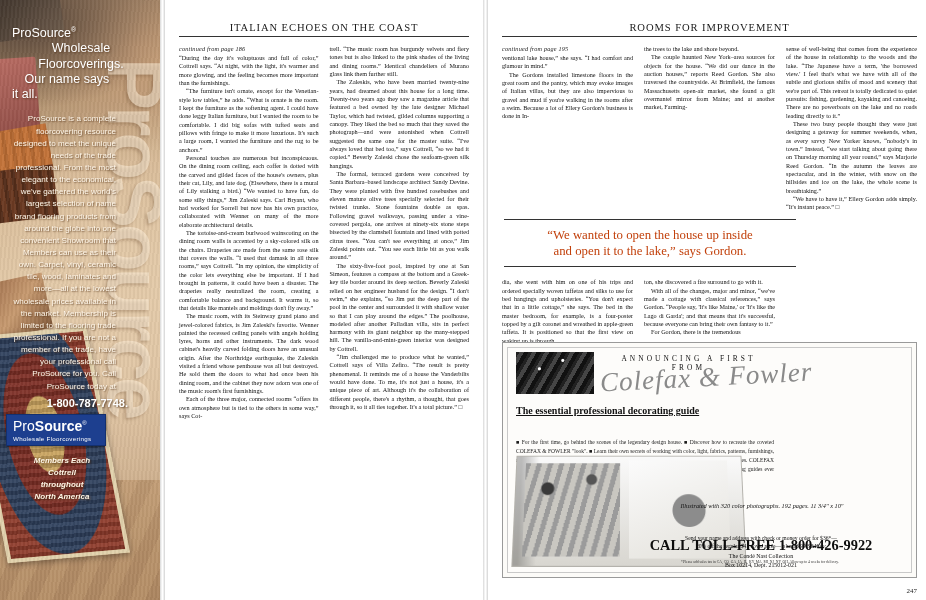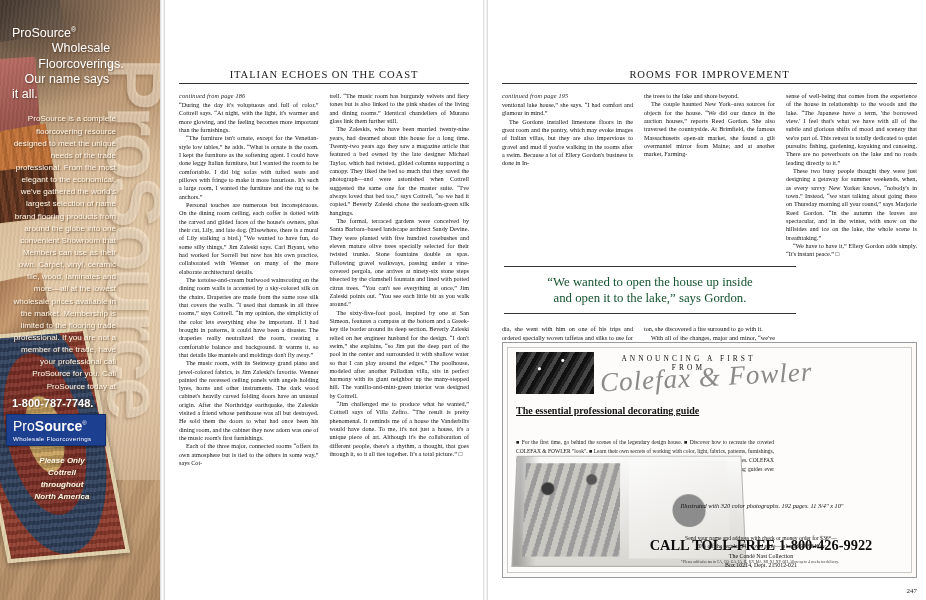--- a/index.html
+++ b/index.html
@@ -76,21 +76,21 @@
     margin-top:11px;
     font-family:"Liberation Sans", sans-serif;
     font-size:8.1px; line-height:1.5; color:#fff7ea;
     text-align:right; padding-right:34px;
     text-shadow:1px 1px 1.5px rgba(90,58,30,.8);
   }
   .ad-body p{ margin:0; }
   .ad-phone{
     font-family:"Liberation Sans", sans-serif;
     font-weight:700; font-size:11px; color:#ffffff;
-    text-align:left; padding-right:22px; margin-top:4px;
+    text-align:right; padding-right:22px; margin-top:4px;
     text-shadow:1px 1px 2px rgba(80,50,25,.85);
   }
   .logo-box{
     position:absolute; left:6px; top:414px; width:100px; z-index:7;
     background:#1d3f8f; border:1px solid #14306e; padding:4px 6px 3px;
     box-shadow:0 1px 3px rgba(0,0,0,.4);
   }
   .logo-box .lg1{ font-family:"Liberation Sans", sans-serif; color:#fff; font-size:14px; line-height:1;}
   .logo-box .lg1 b{ font-weight:700; }
   .logo-box .lg1 sup{ font-size:6px; vertical-align:super;}
@@ -109,21 +109,20 @@
   .ed-page{ position:relative; height:600px; background:#fff; padding:0; }
   .ed-left{ flex:0 0 318px; }
   .ed-right{ flex:0 0 443px; }
 
   .run-head{
     text-align:center;
     font-family:"Liberation Serif", serif;
     font-size:10.6px; letter-spacing:.9px;
     color:#1a1a1a;
     padding-top:22px;
-    margin-top:47px;
   }
   .rule{ border-top:1px solid #333; margin:3px 14px 0; }
 
   .cols{ display:flex; gap:11px; padding:8px 14px 0; }
   .col{ flex:1 1 0; min-width:0; }
   .contd{
     font-family:"Liberation Serif", serif;
     font-style:italic; font-size:6.2px; color:#222; margin-bottom:2px; letter-spacing:.2px;
   }
   .bodytext{
@@ -133,21 +132,21 @@
   }
   .bodytext p{ margin:0; text-indent:0; }
   .bodytext p + p{ text-indent:7px; }
 
   
   .pullquote-wrap{ margin:7px 16px 6px; }
   .pq-rule{ border-top:1px solid #333; }
   .pullquote{
     font-family:"Liberation Serif", serif;
     text-align:center; font-size:12.8px; line-height:1.28;
-    padding:7px 6px 7px; color:#14532d;
+    padding:7px 6px 7px; color:#c2410c;
   }
 
   
   .cf-ad{
     position:absolute; left:14px; right:14px; bottom:22px; top:306px;
     border:1.5px solid #9a9a9a;
     background:#fcfbf8;
     padding:4px;
     margin-top:36px;
   }
@@ -296,21 +295,21 @@
         <p>ProSource is a complete floorcovering resource designed to meet the unique needs of the trade professional. From the most elegant to the economical, we've gathered the world's largest selection of name brand flooring products from around the globe into one convenient Showroom that Members can use as their own. Carpet, vinyl, ceramic tile, wood, laminates and more—all at the lowest wholesale prices available in the market. Membership is limited to the flooring trade professional. If you are not a member of the trade, have your professional call ProSource for you. Call ProSource today at</p>
       </div>
       <div class="ad-phone">1-800-787-7748.</div>
     </div>
 
     <div class="logo-box">
       <div class="lg1"><span>Pro</span><b>Source</b><sup>®</sup></div>
       <div class="lg2">Wholesale Floorcoverings</div>
     </div>
     <div class="logo-sub">
-      <div>Please Only</div>
+      <div>Members Each</div>
       <div>Cottrell</div>
       <div>throughout</div>
       <div>North America</div>
     </div>
   </div>
 
   <div class="gutter"></div>
 
   <div class="ed-page ed-left">
     <div class="run-head">ITALIAN ECHOES ON THE COAST</div>

